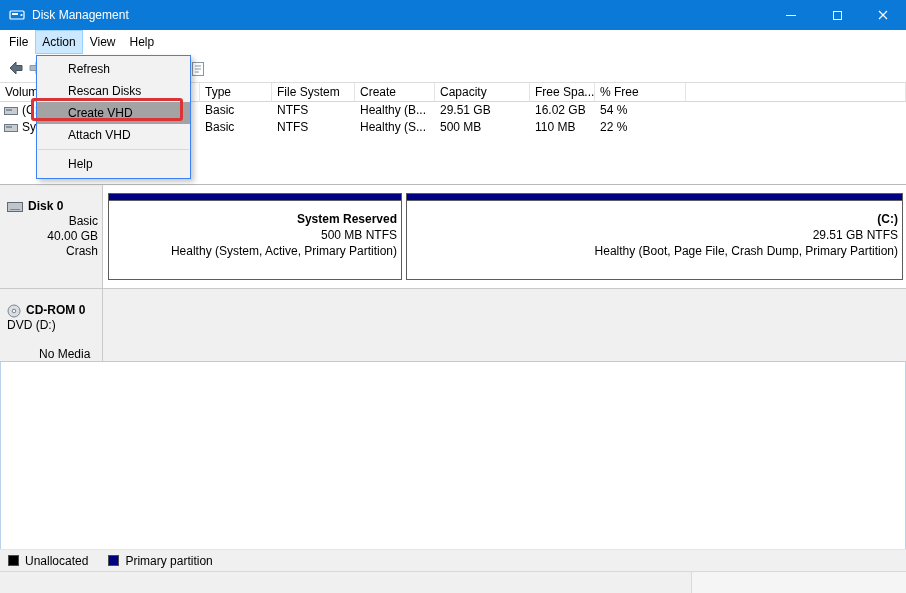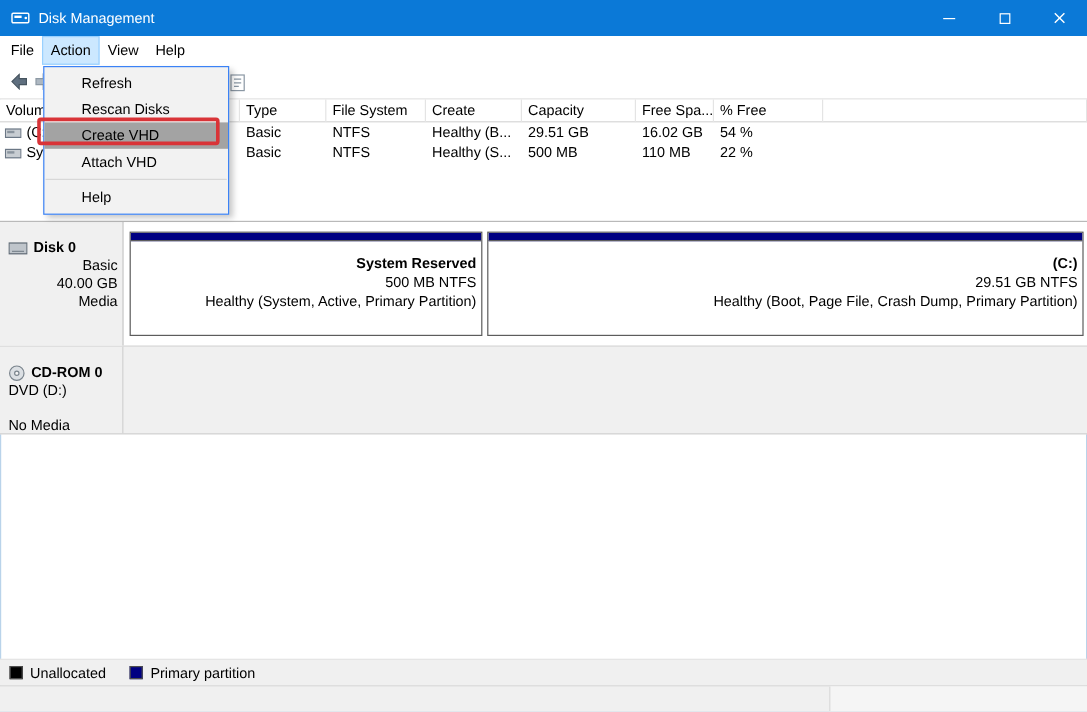--- a/index.html
+++ b/index.html
@@ -49,21 +49,21 @@
              padding:14px 4px 0 7px;line-height:15px;}
   .dh-title{display:flex;align-items:center;gap:5px;font-weight:bold;}
   .parts{position:absolute;left:103px;top:0;right:0;bottom:0;display:flex;gap:4px;padding:8px 3px 8px 5px;}
   .part{border:1px solid #5c5c5c;background:#fff;overflow:hidden;}
   .part-sr{width:294px;}
   .part-c{flex:1;}
   .part-bar{height:7px;border-bottom:1px solid #5c5c5c;}
   .part-body{padding:10px 4px 0 7px;line-height:16px;white-space:nowrap;overflow:hidden;}
   .pname{font-weight:bold;}
   .cd-area{position:absolute;left:103px;top:0;right:0;bottom:0;background:#f0f0f0;}
-  .nm{margin-top:14px;}
+  .nm{margin-top:14px;margin-left:32px;}
 
   
   .legend{position:absolute;left:0;right:0;top:549px;height:22px;background:#f0f0f0;display:flex;align-items:center;
           padding-left:8px;gap:20px;border-top:1px solid #e5e5e5;}
   .lg-item{display:flex;align-items:center;gap:6px;}
   .sq{width:11px;height:11px;border:1px solid #4d4d4d;}
   .statusbar{position:absolute;left:0;right:0;bottom:0;height:22px;background:#f0f0f0;border-top:1px solid #d9d9d9;}
   .sb-pane{position:absolute;right:0;top:0;bottom:0;width:215px;border-left:1px solid #d9d9d9;background:#f5f5f5;}
 </style>
 </head>
@@ -185,21 +185,21 @@
     <div class="disk-head">
       <div class="dh-title">
         <svg width="16" height="12" viewBox="0 0 16 12">
             <rect x="0.5" y="1.5" width="15" height="9" fill="#bfc5cb" stroke="#5f6a75"></rect>
             <line x1="3" y1="8.5" x2="13" y2="8.5" stroke="#7e8891"></line>
           </svg>
         <span>Disk 0</span>
       </div>
       <div>Basic</div>
       <div>40.00 GB</div>
-      <div>Media</div>
+      <div>Crash</div>
     </div>
     <div class="parts">
       <div class="part part-sr">
         <div class="part-bar" style="background: rgb(0, 0, 130);"></div>
         <div class="part-body">
           <div class="pname">System Reserved</div>
           <div>500 MB NTFS</div>
           <div>Healthy (System, Active, Primary Partition)</div>
         </div>
       </div>

